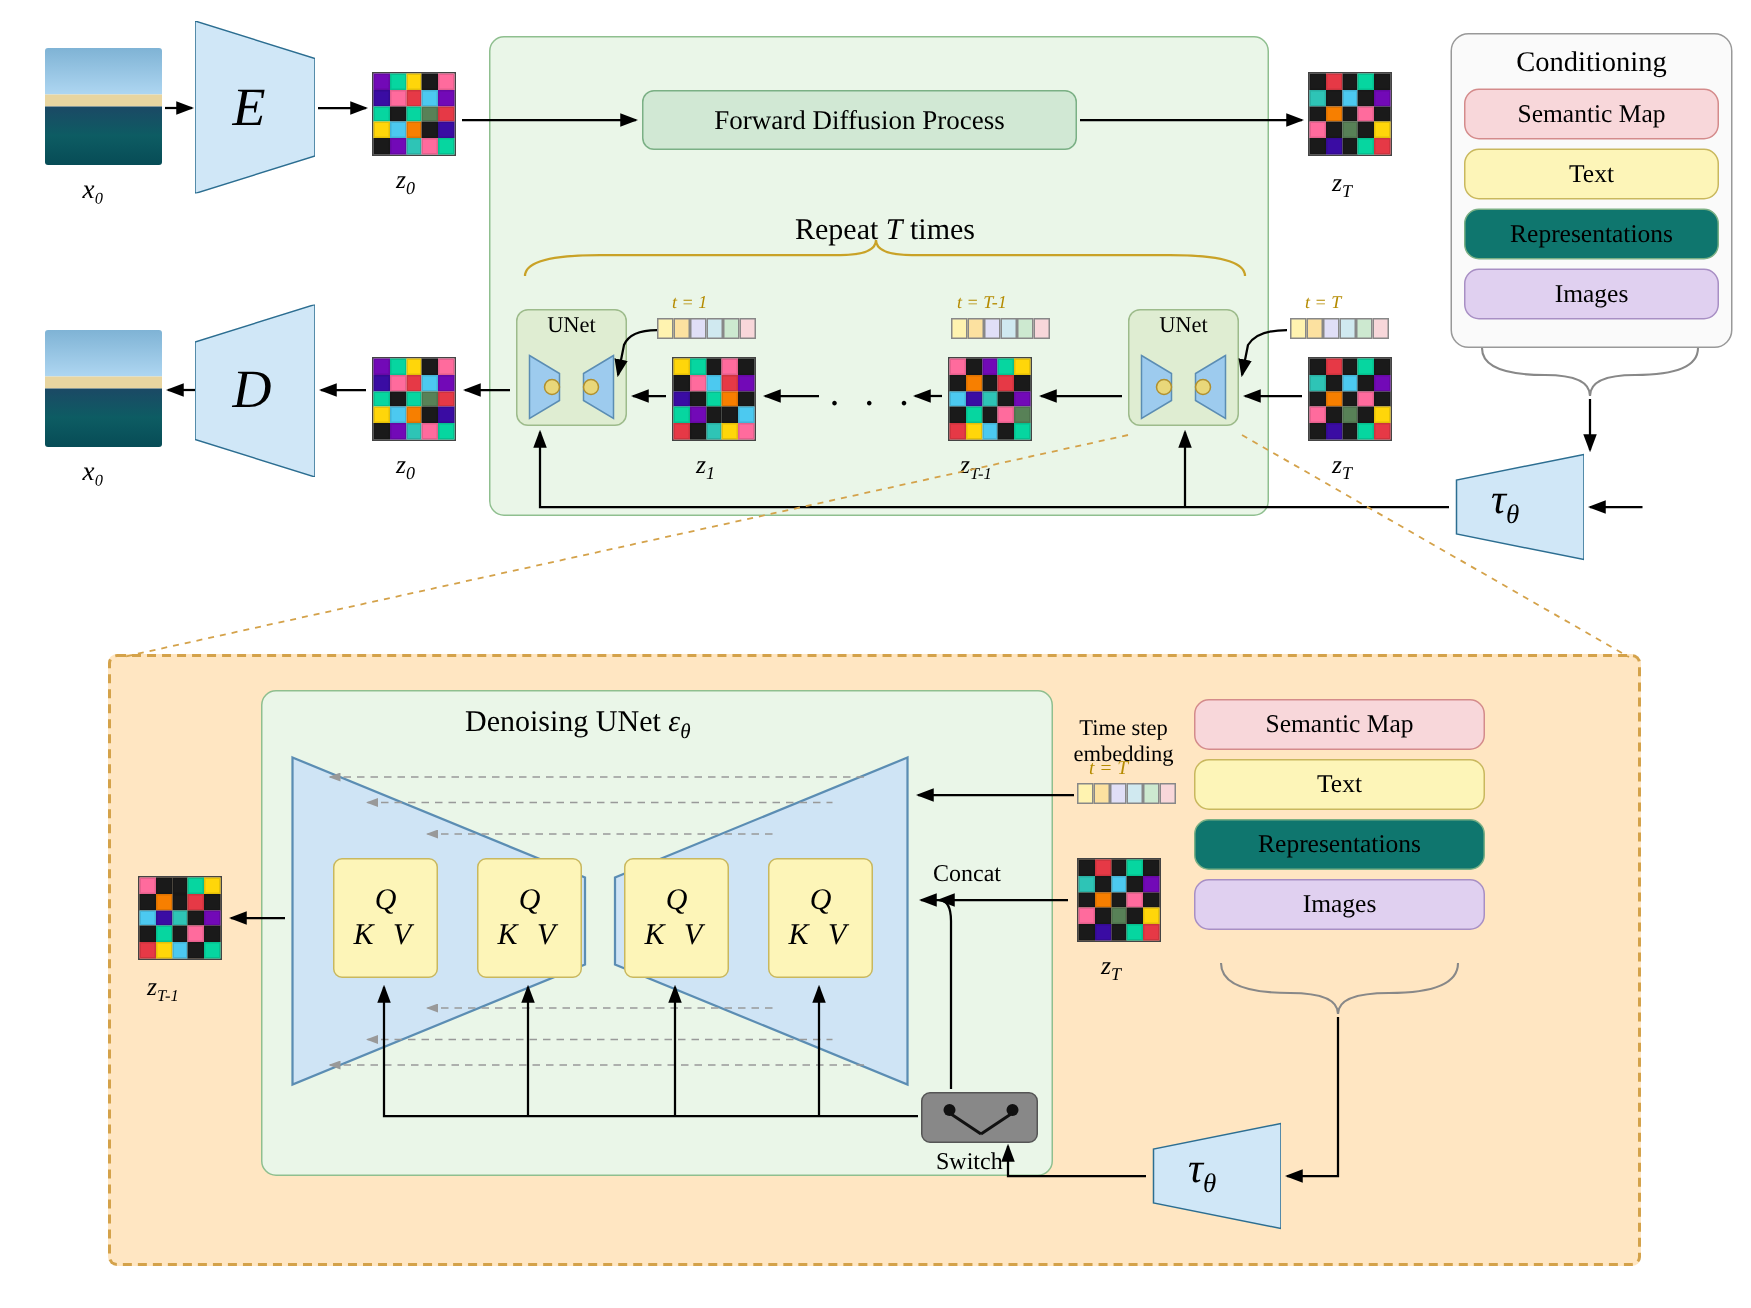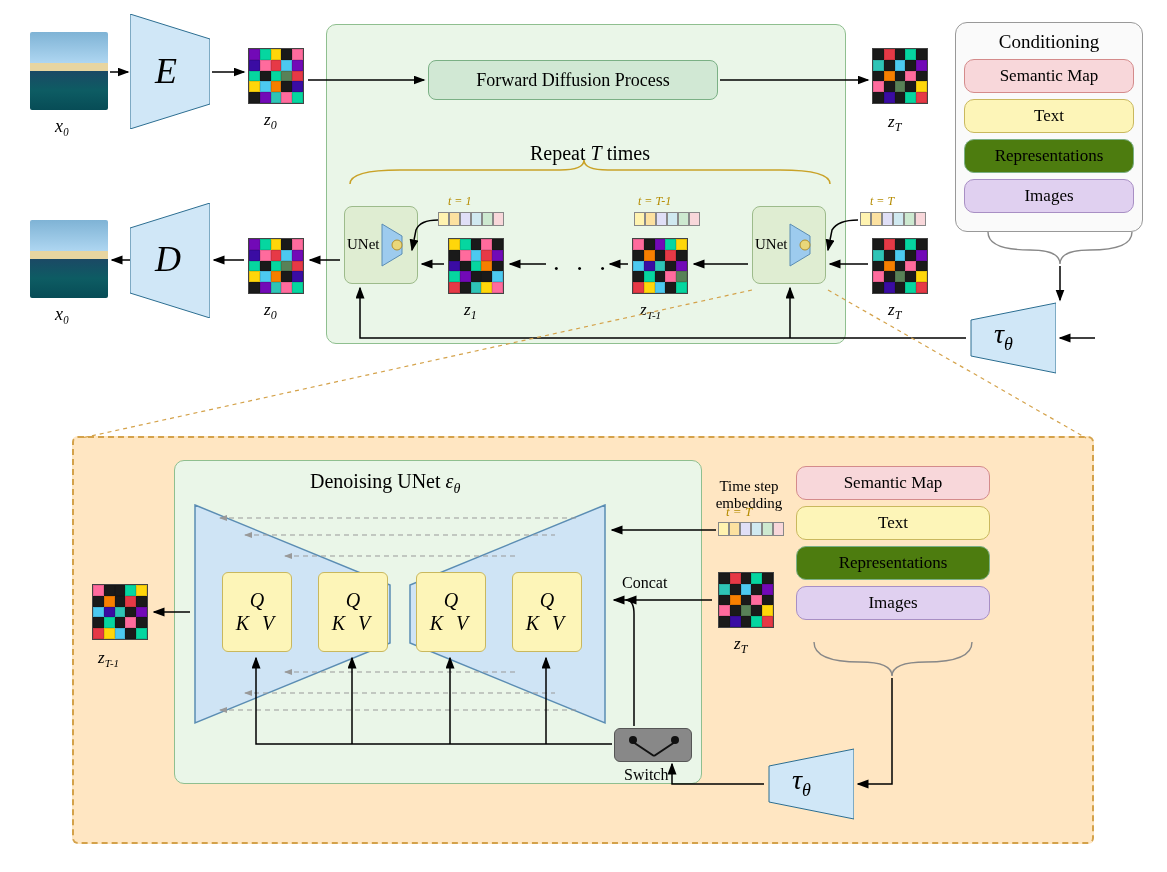--- a/index.html
+++ b/index.html
@@ -23,33 +23,33 @@
   .c0{background:#1a1a1a}.c1{background:#e63946}.c2{background:#06d6a0}.c3{background:#ff6b9d}.c4{background:#ffd60a}.c5{background:#7209b7}.c6{background:#4cc9f0}.c7{background:#3a0ca3}.c8{background:#f77f00}.c9{background:#2ec4b6}.c11{background:#588157}
 
   .label { font-size: 18px; font-style: italic; }
 
   .cond-box {
     border: 1px solid #aaa; border-radius: 10px; padding: 6px 10px;
     text-align: center; margin-bottom: 6px; font-size: 17px;
   }
   .cond-sem { background:#f8d7da; border-color:#d48b8b; }
   .cond-txt { background:#fdf5b8; border-color:#c9b85e; }
-  .cond-rep { background:#4d7c0f; border-color:#7bb085; }
+  .cond-rep { background:#0f766e; border-color:#7bb085; }
   .cond-img { background:#e0d0f0; border-color:#a88fc4; }
 
   .diffusion-box {
     border: 1.5px solid #8fbf8f; border-radius: 10px; background: #eaf6e8;
   }
   .fwd-box {
     border: 1px solid #7bb085; border-radius: 8px; background: #d1e8d4;
     display:flex; align-items:center; justify-content:center; font-size:18px;
   }
   .unet-outer {
     border: 1px solid #9dbb8b; border-radius: 8px; background: #dfedd2;
-    display: flex; flex-direction: row; align-items: center; padding: 2px; justify-content: space-between;
+    display: flex; flex-direction: column; align-items: center; padding: 2px; justify-content: space-between;
   }
   .unet-lbl { font-size: 15px; margin-bottom: 2px; }
 
   .qkv {
     background:#fdf5b8; border:1px solid #c9b85e; border-radius:6px;
     display:flex; flex-direction:column; align-items:center; justify-content:center;
     font-style: italic; font-size:20px; width:70px; height:80px;
   }
   .q-row{font-size:20px}
   .kv-row{font-size:20px; letter-spacing:4px}
@@ -329,21 +329,21 @@
     <div class="c0"></div>
     <div class="c7"></div>
   <div class="c0"></div>
     <div class="c5"></div>
     <div class="c9"></div>
     <div class="c3"></div>
     <div class="c2"></div>
 </div>
 <div class="abs" style="left:264px; top:300px; font-style:italic; font-size:17px;">z<sub style="font-size:12px">0</sub></div>
 
-<div class="abs" style="right:24px; top:22px; width:188px; border:1px solid #999; border-radius:12px; padding:8px 8px 12px 8px; background:#fafafa;">
+<div class="abs" style="right:12px; top:22px; width:188px; border:1px solid #999; border-radius:12px; padding:8px 8px 12px 8px; background:#fafafa;">
   <div style="text-align:center; font-size:19px; margin-bottom:6px;">Conditioning</div>
   <div class="cond-box cond-sem">Semantic Map</div>
   <div class="cond-box cond-txt">Text</div>
   <div class="cond-box cond-rep">Representations</div>
   <div class="cond-box cond-img">Images</div>
 </div>
 
 <svg class="abs" style="left:966px; top:298px;" width="90" height="80">
   <polygon points="90,5 5,22 5,58 90,75" fill="#d0e7f7" stroke="#2c6e91" stroke-width="1"></polygon>
 </svg>

